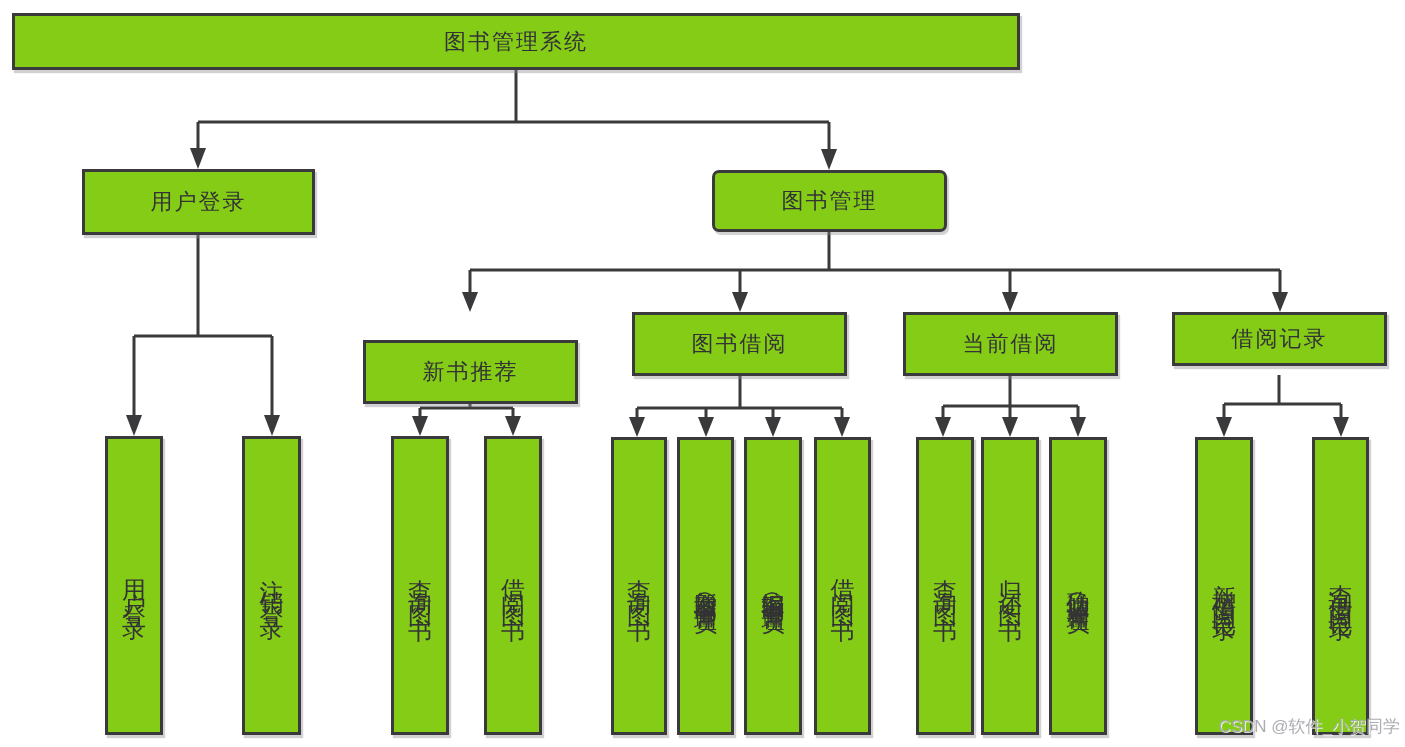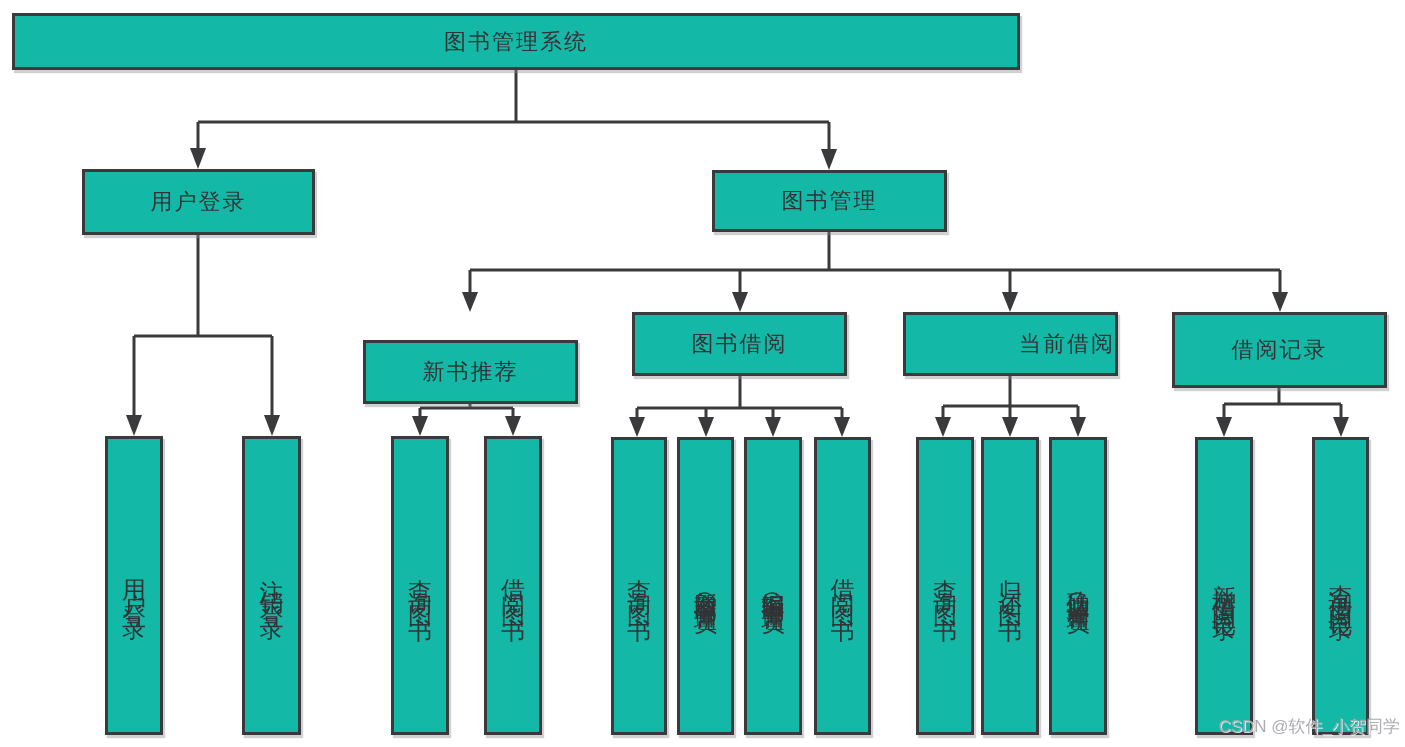--- a/index.html
+++ b/index.html
@@ -9,21 +9,21 @@
     background: #ffffff;
     overflow: hidden;
     font-family: "Liberation Sans", sans-serif;
   }
   #connectors {
     position: absolute; left: 0; top: 0; z-index: 1;
   }
   .node {
     position: absolute;
     box-sizing: border-box;
-    background: #14b8a6;
+    background: #84cc16;
     border: 3px solid #3a3a3c;
     display: flex; align-items: center; justify-content: center;
     box-shadow: 2px 3px 1px rgba(140,140,145,0.40);
     z-index: 2;
   }
   .node .label {
     font-size: 22px;
     color: #333336;
     letter-spacing: 2px;
     white-space: nowrap;
@@ -91,34 +91,34 @@
   </g>
 </svg>
 
 <div class="node" style="left:12px; top:13px; width:1008px; height:57px;">
   <span class="label">图书管理系统</span>
 </div>
 
 <div class="node" style="left:82px; top:169px; width:233px; height:66px;">
   <span class="label">用户登录</span>
 </div>
-<div class="node" style="left:712px; top:170px; width:235px; height:62px;">
+<div class="node" style="left:712px; top:170px; width:235px; height:62px;border-radius:7px;">
   <span class="label">图书管理</span>
 </div>
 
 <div class="node" style="left:363px; top:312px; width:215px; height:64px;margin-top:28px;">
   <span class="label">新书推荐</span>
 </div>
 <div class="node" style="left:632px; top:312px; width:215px; height:64px;">
   <span class="label">图书借阅</span>
 </div>
-<div class="node" style="left:903px; top:312px; width:215px; height:64px;justify-content:flex-end;">
+<div class="node" style="left:903px; top:312px; width:215px; height:64px;">
   <span class="label">当前借阅</span>
 </div>
-<div class="node" style="left:1172px; top:312px; width:215px; height:76px;font-family:Liberation Serif, serif;">
+<div class="node" style="left:1172px; top:312px; width:215px; height:54px;font-family:Liberation Serif, serif;">
   <span class="label">借阅记录</span>
 </div>
 
 <div class="node leaf" style="left:105px; top:436px; width:58px; height:299px;">
   <span class="vtext">用户登录</span>
 </div>
 <div class="node leaf" style="left:242px; top:436px; width:59px; height:299px;">
   <span class="vtext">注销登录</span>
 </div>
 

